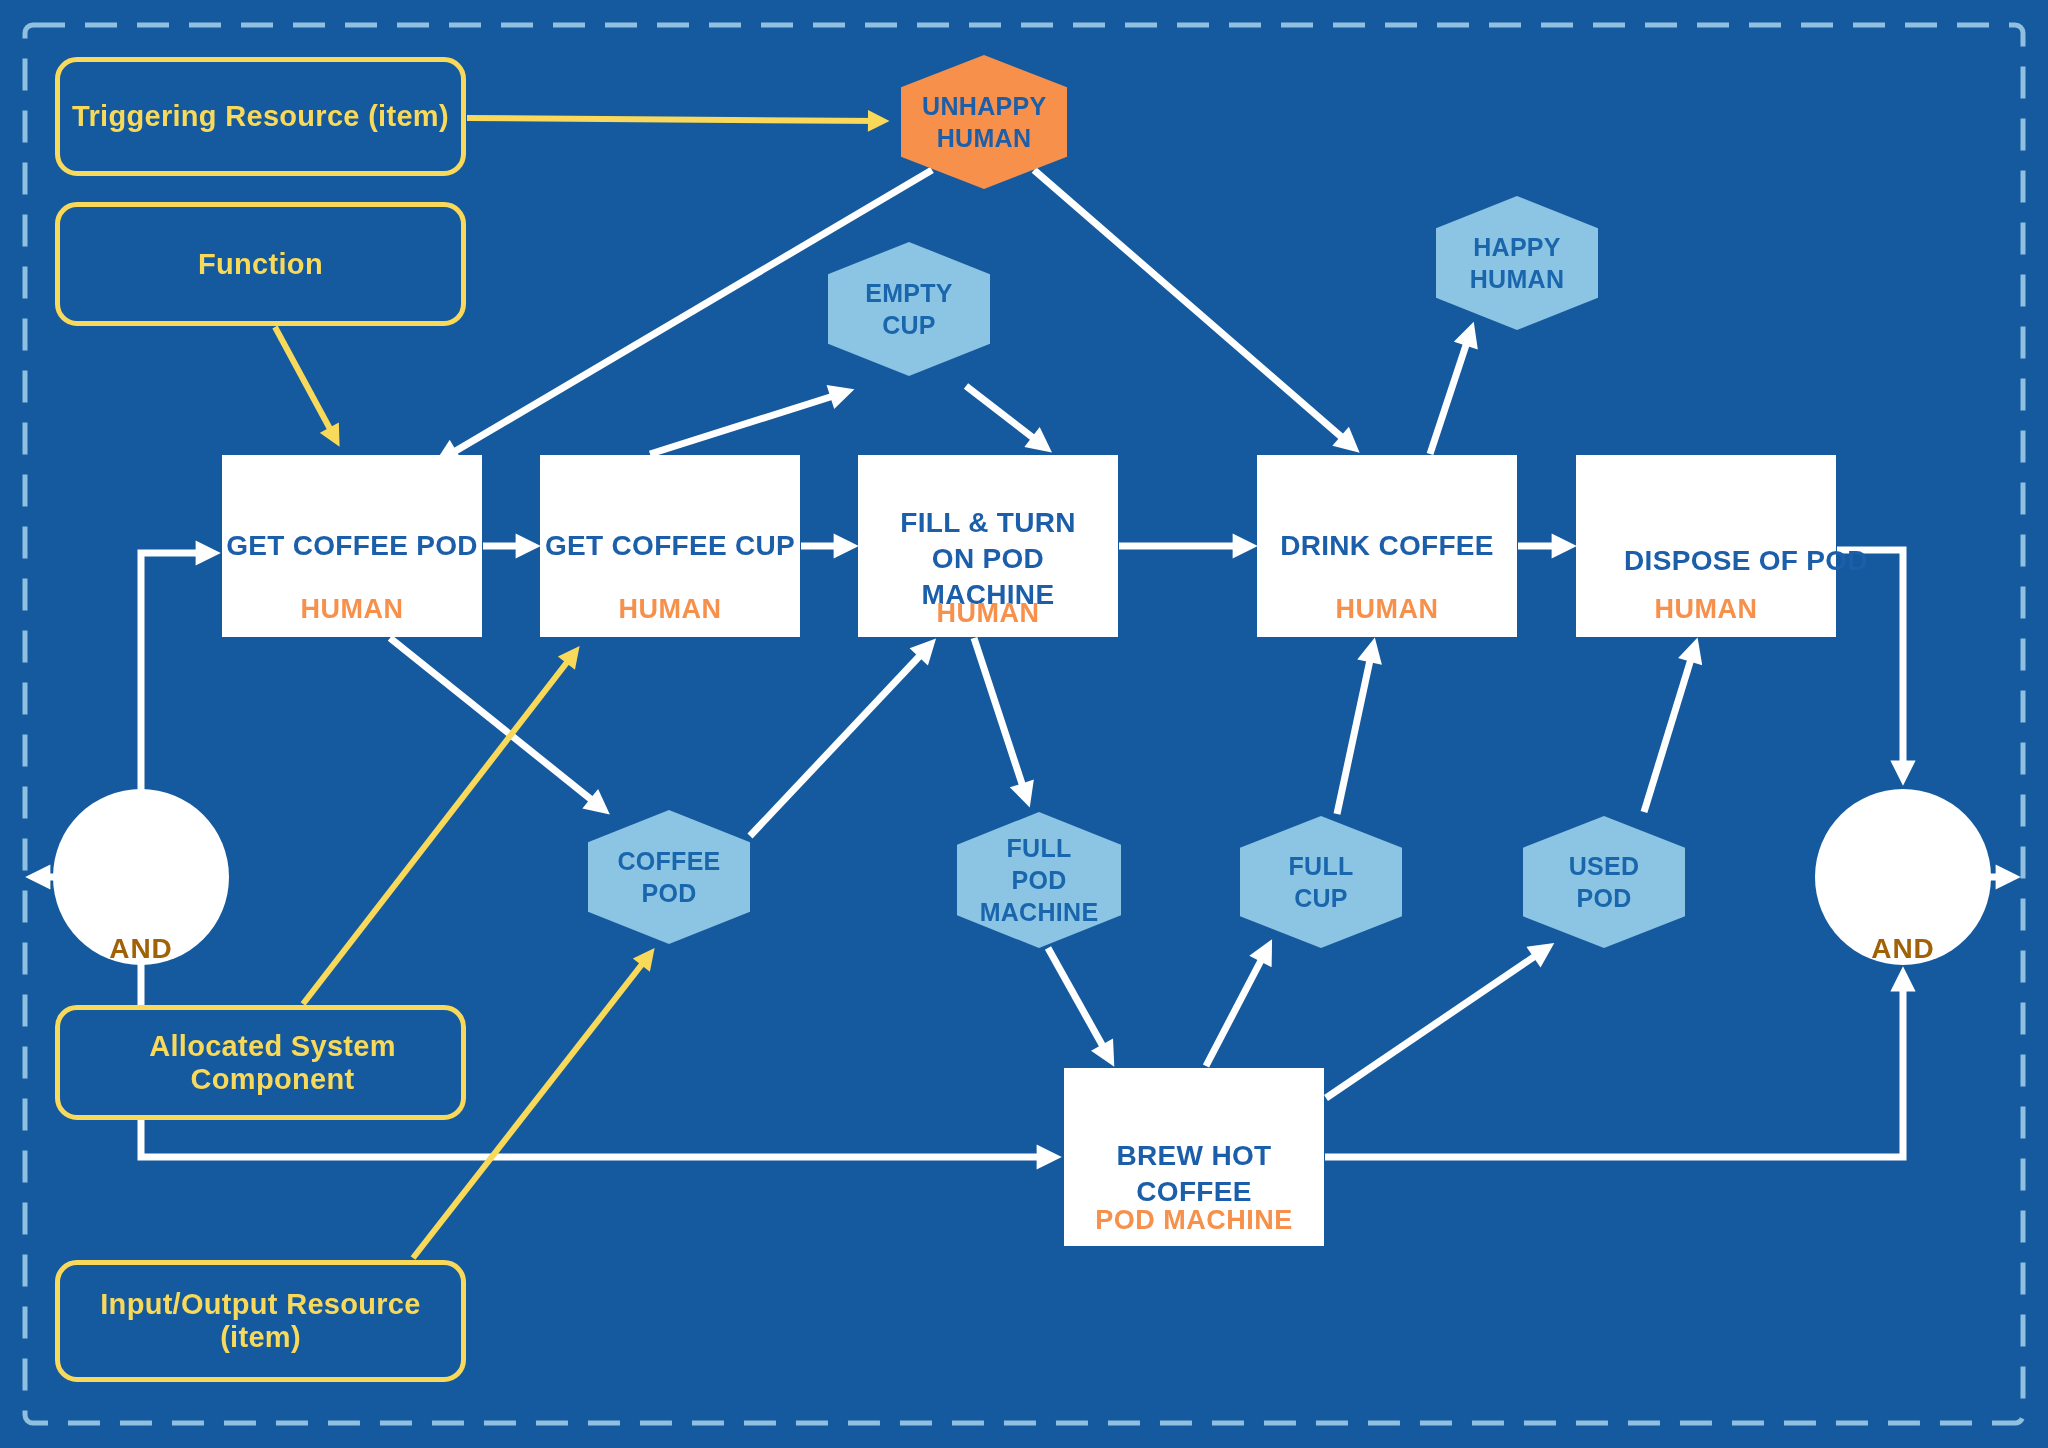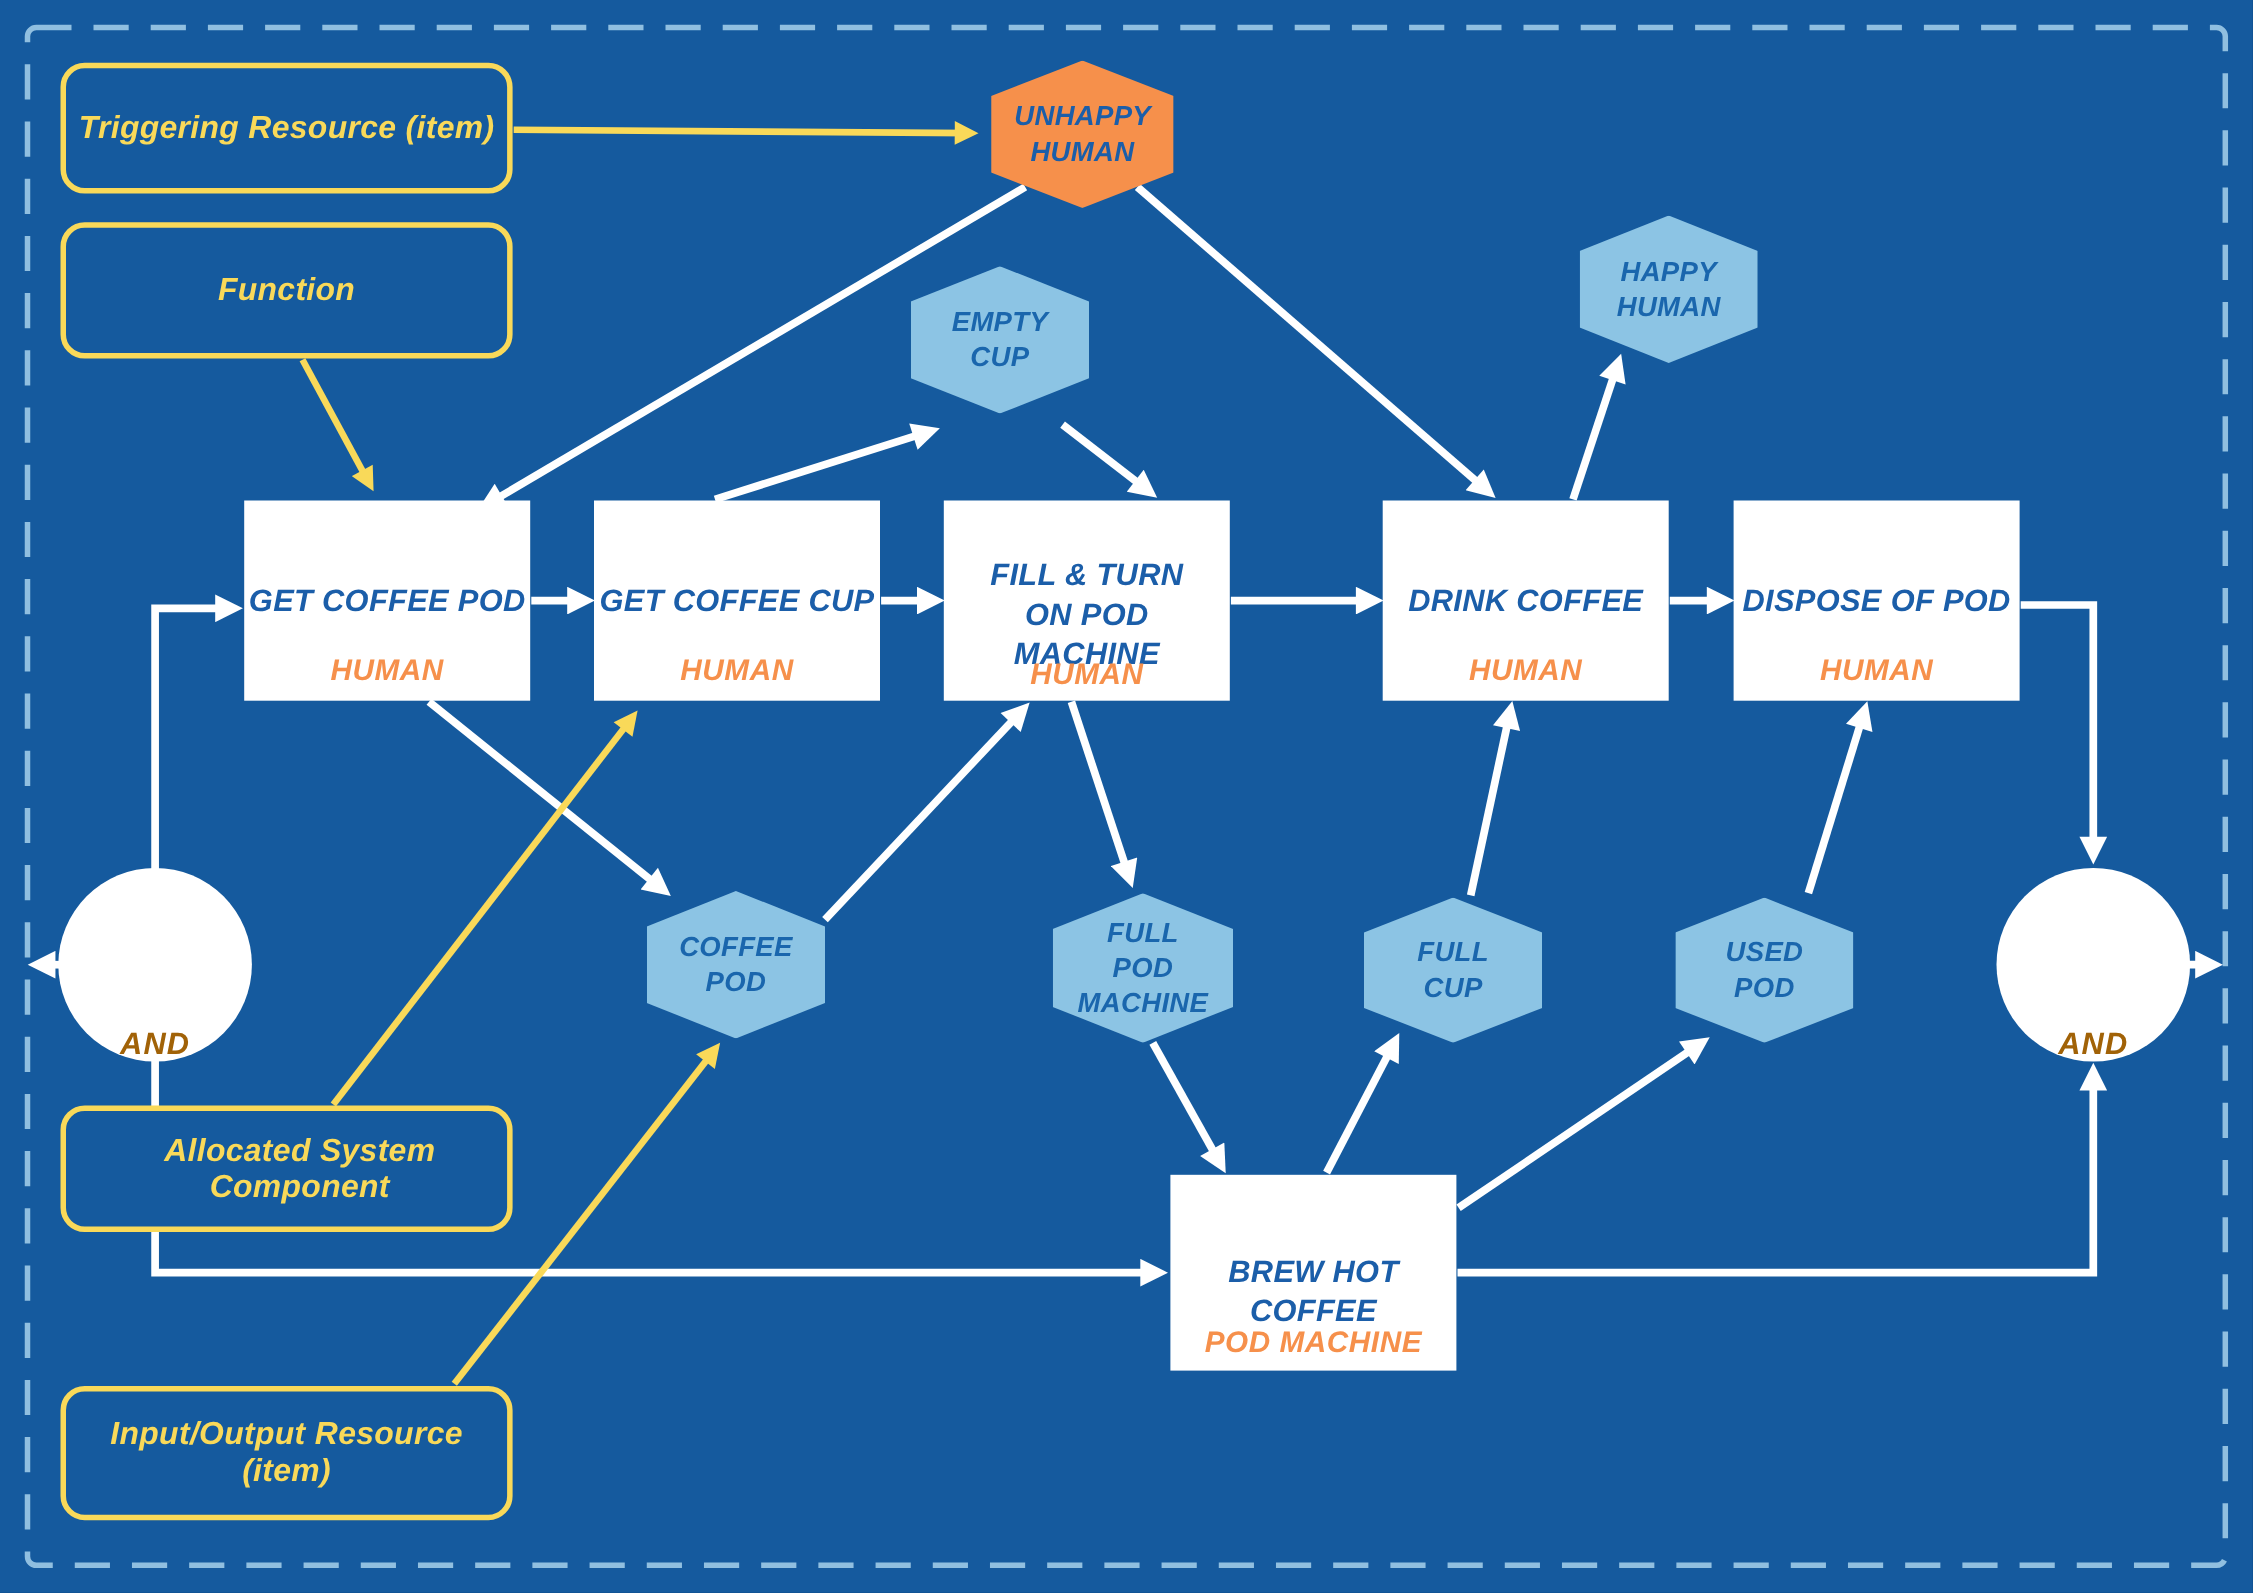--- a/index.html
+++ b/index.html
@@ -3,21 +3,21 @@
 <meta charset="utf-8">
 <style>
   html,body{margin:0;padding:0;background:#0e4a85;}
   #canvas{
     position:relative;width:2048px;height:1448px;overflow:hidden;
     background:#155A9E;
     font-family:"Liberation Sans","DejaVu Sans",sans-serif;
     font-weight:700;
   }
   #wires{position:absolute;left:0;top:0;width:2048px;height:1448px;z-index:1;}
-  .node{position:absolute;z-index:2;font-style:italic;}
+  .node{position:absolute;z-index:2;}
   
   .fn-box{
     background:#ffffff;
     display:block;
   }
   .fn-title{
     position:absolute;left:0;width:100%;text-align:center;
     color:#1b5ea9;font-size:28px;line-height:36px;letter-spacing:.3px;
   }
   .fn-sub{
@@ -125,21 +125,21 @@
     <div class="fn-title" style="top:50px;padding:0 28px;width:204px;">FILL &amp; TURN ON POD MACHINE</div>
     <div class="fn-sub" style="bottom:8px;">HUMAN</div>
   </div>
 
   <div class="node fn-box" style="left:1257px;top:455px;width:260px;height:182px;">
     <div class="fn-title" style="top:73px;">DRINK COFFEE</div>
     <div class="fn-sub">HUMAN</div>
   </div>
 
   <div class="node fn-box" style="left:1576px;top:455px;width:260px;height:182px;">
-    <div class="fn-title" style="top:73px;">DISPOSE OF POD</div>
+    <div class="fn-title" style="top:88px;padding-left:40px;">DISPOSE OF POD</div>
     <div class="fn-sub">HUMAN</div>
   </div>
 
   <div class="node fn-box" style="left:1064px;top:1068px;width:234px;height:178px;padding-left:26px;">
     <div class="fn-title" style="top:70px;">BREW HOT COFFEE</div>
     <div class="fn-sub" style="bottom:10px;">POD MACHINE</div>
   </div>
 
   <div class="node hex orange" style="left:901px;top:55px;width:166px;height:134px;">
     <span>UNHAPPY HUMAN</span>

